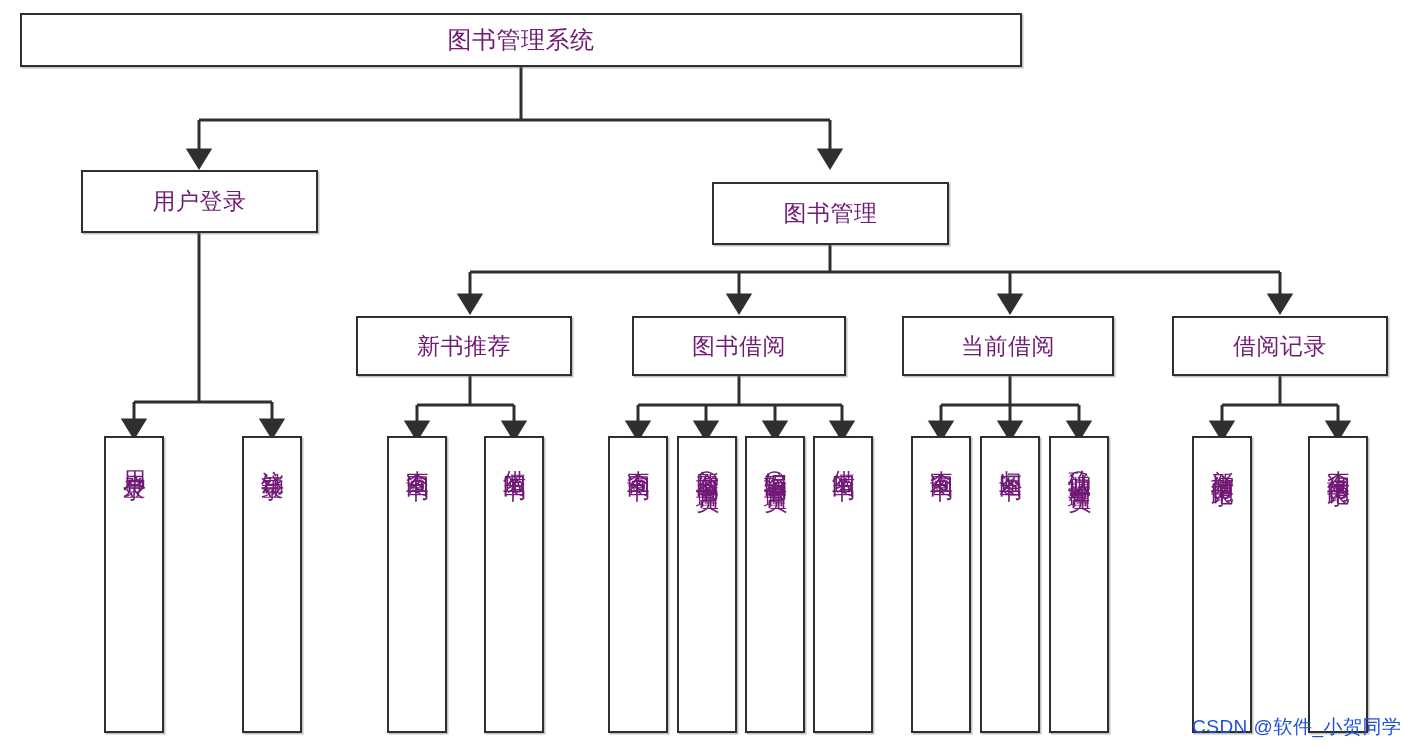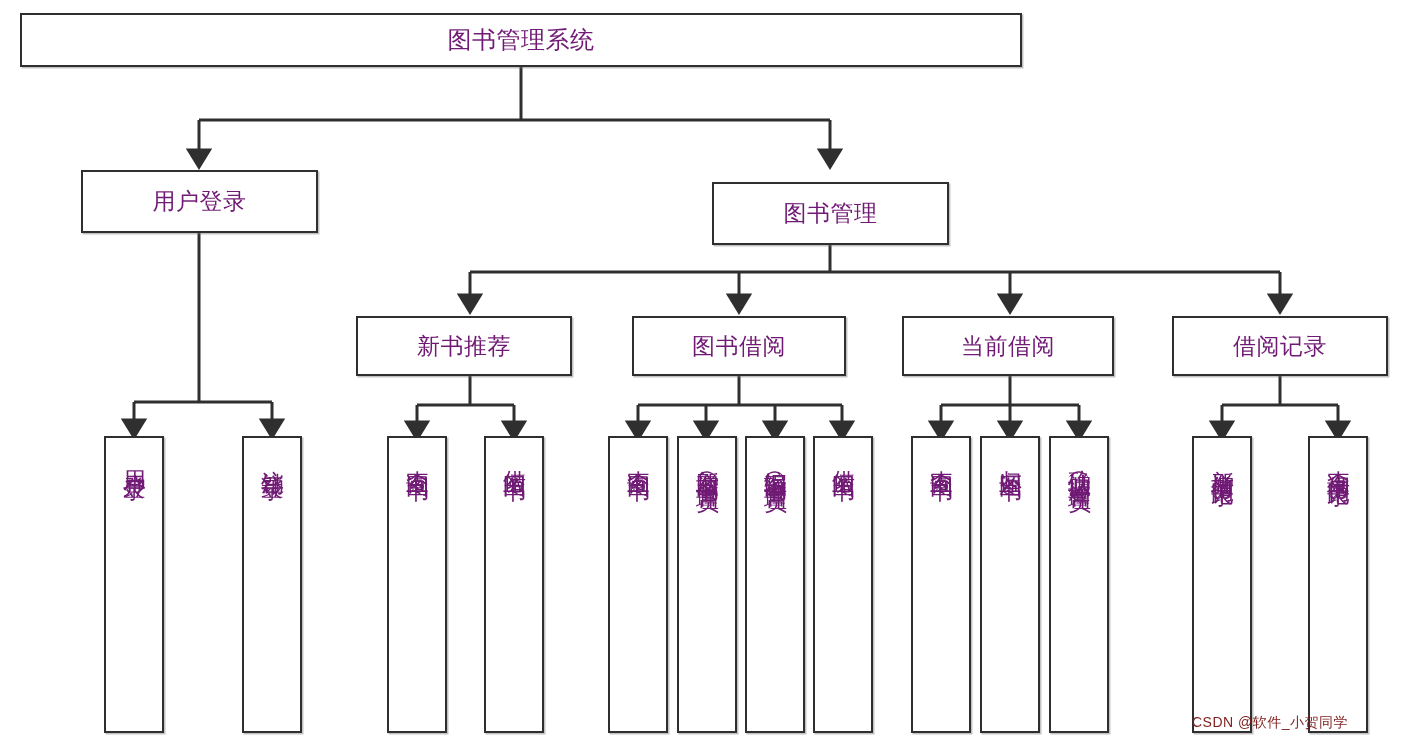--- a/index.html
+++ b/index.html
@@ -57,22 +57,22 @@
   .node.vert .label {
     writing-mode: vertical-rl;
     text-orientation: upright;
     font-size: 23px;
     letter-spacing: 3px;
     line-height: 1.12;
     white-space: nowrap;
   }
   .watermark {
     position: absolute;
-    font-size: 14px;
-    color: #7f1d1d;
+    font-size: 19px;
+    color: #1d4ed8;
     letter-spacing: 0.5px;
     white-space: nowrap;
     user-select: none;
   }
 </style>
 </head>
 <body>
 
 <div id="canvas">
 

